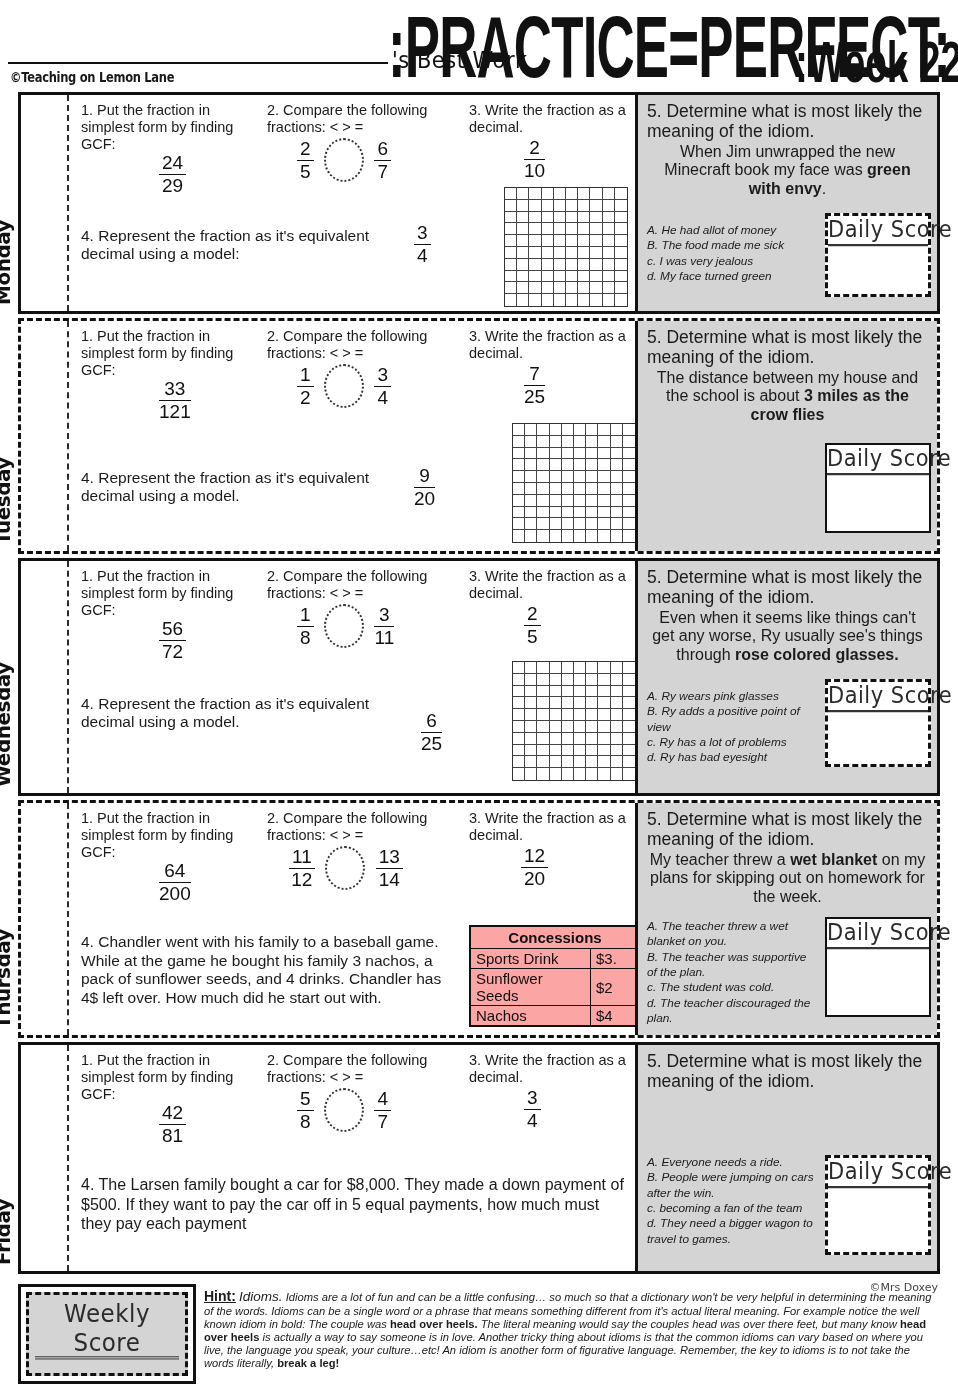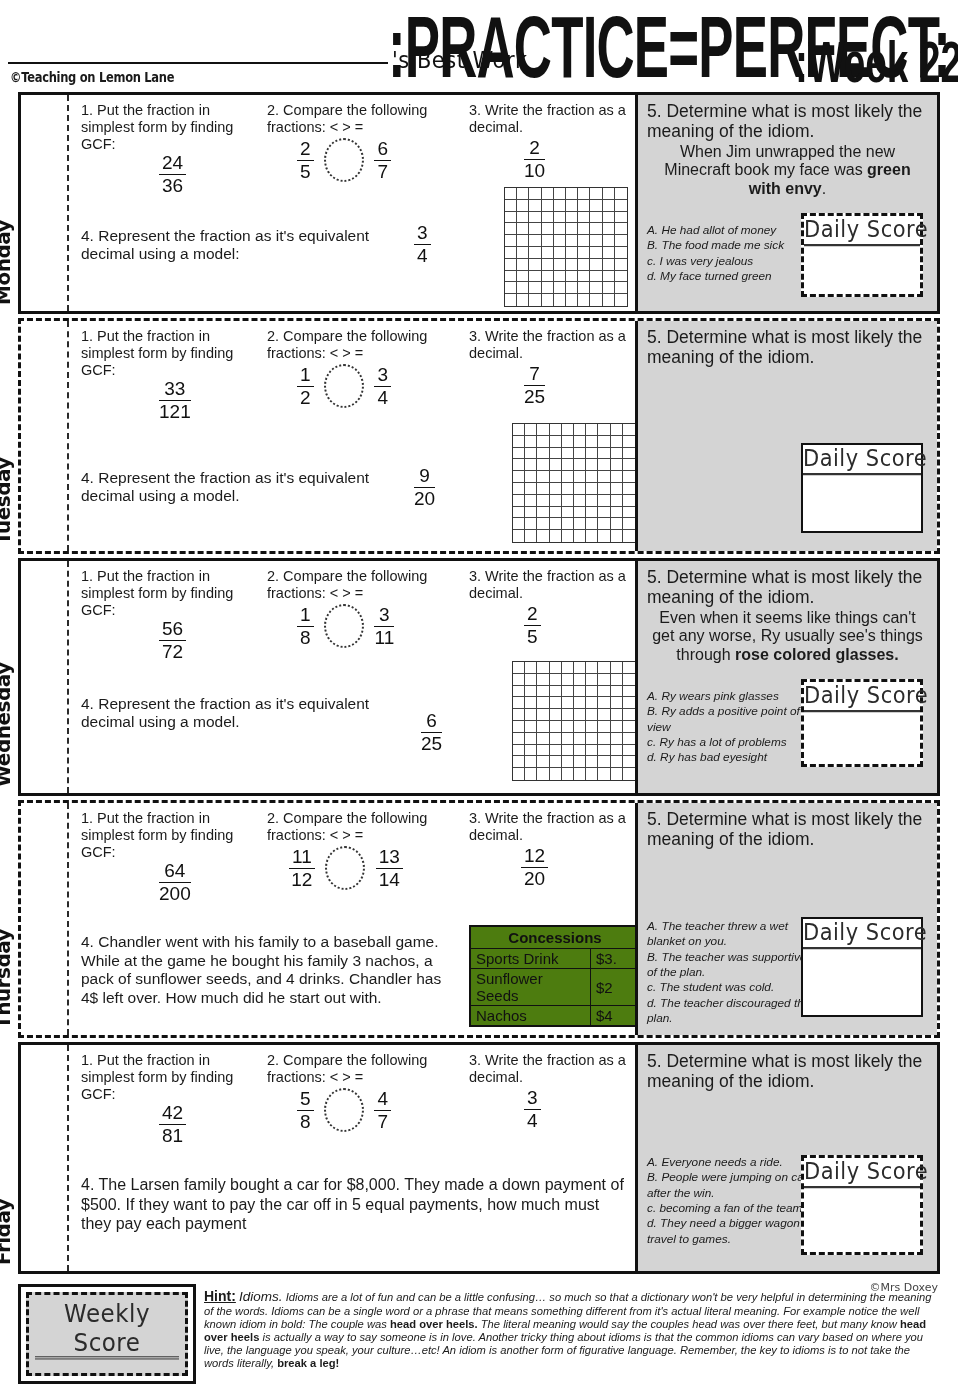--- a/index.html
+++ b/index.html
@@ -104,21 +104,21 @@
     grid-template-columns:repeat(10,1fr);
     grid-template-rows:repeat(10,1fr);
     border:1.5px solid #333;background:#fff;}
   .gridmodel i{border-right:1.2px solid #444;border-bottom:1.2px solid #444;}
   .gridmodel i:nth-child(10n){border-right:none;}
   .gridmodel i:nth-child(n+91){border-bottom:none;}
 
   
   .conc{
     position:absolute;border:2px solid #111;border-collapse:collapse;
-    font-family:"Liberation Sans", sans-serif;background:#4d7c0f;padding-left:21px;
+    font-family:"Liberation Sans", sans-serif;background:#fca5a5;padding-left:21px;
   }
   .conc th{
     border:1.6px solid #111;font-size:15px;font-weight:bold;
     padding:2px 6px;text-align:center;
   }
   .conc td{border:1.6px solid #111;font-size:15px;padding:1px 5px;}
   .conc td.price{width:38px;}
 
   
   .idiom{
@@ -132,21 +132,21 @@
     margin-top:2px;color:#1b1b1b;
   }
   .idiom-sentence b{font-weight:bold;}
   .choices{
     position:absolute;left:9px;font-size:11.8px;line-height:1.30;
     color:#1b1b1b;width:172px;
   }
   .choices div{margin:0;font-style:italic;}
 
   .dailyscore{
-    position:absolute;right:14px;width:122px;height:84px;
+    position:absolute;right:6px;width:106px;height:84px;
     background:#fff;box-sizing:border-box;margin-left:15px;
   }
   .dailyscore.dashed{border:3px dashed #111;}
   .dailyscore.solidb{border:2.5px solid #111;}
   .ds-label{
     font-size:21px;letter-spacing:.5px;text-align:center;
     font-family:"DejaVu Sans", sans-serif;
     border-bottom:2.5px double #333;padding:0 0 1px 0;
     transform:scaleY(1.12);transform-origin:top center;
     white-space:nowrap;color:#2b2b2b;
@@ -196,21 +196,21 @@
 
   <div class="dayrow solid r0">
     <div class="daytab">
       <div class="daytab-inner">
           <span style="position:static;transform:none">Monday</span>
         </div>
     </div>
     <div class="matharea">
       <div class="q" style="left:12px;top:7px;width:175px;">1. Put the fraction in simplest form by finding GCF:</div>
       <div class="fracbox" style="left:90px;top:58px;">
-        <span class="frac"><span class="num">24</span><span class="den">36</span></span>
+        <span class="frac"><span class="num">24</span><span class="den">29</span></span>
       </div>
       <div class="q" style="left:198px;top:7px;width:180px;">2. Compare the following fractions: &lt; &gt; =</div>
       <div class="fracbox" style="left:228px;top:43px;">
         <span class="frac"><span class="num">2</span><span class="den">5</span></span>
         <span class="circ"></span>
         <span class="frac"><span class="num">6</span><span class="den">7</span></span>
       </div>
       <div class="q" style="left:400px;top:7px;width:170px;">3. Write the fraction as a decimal.</div>
       <div class="fracbox" style="left:455px;top:43px;">
         <span class="frac"><span class="num">2</span><span class="den">10</span></span>
@@ -463,20 +463,24 @@
           <i></i>
           <i></i>
       </div>
       <div class="q" style="left:12px;top:148px;width:310px;font-size:15.5px;">4. Represent the fraction as it's equivalent decimal using a model.</div>
       <div class="fracbox" style="left:345px;top:145px;">
         <span class="frac"><span class="num">9</span><span class="den">20</span></span>
       </div>
     </div>
     <div class="idiom">
       <div class="idiom-q">5. Determine what is most likely the meaning of the idiom.</div>
+      <div class="idiom-sentence">
+        <span>The distance between my house</span>
+        <span>and the school is about </span><b>3 miles as the crow flies</b><span></span>
+      </div>
       <div class="dailyscore solidb" style="top:122px;height:90px;">
         <div class="ds-label">Daily Score</div>
       </div>
     </div>
   </div>
 
   <div class="dayrow solid r2">
     <div class="daytab">
       <div class="daytab-inner">
           <span style="position:static;transform:none">Wednesday</span>
@@ -659,20 +663,23 @@
         </tr>
         <tr>
           <td>Nachos</td>
           <td class="price">$4</td>
         </tr>
       </tbody>
         </table>
     </div>
     <div class="idiom">
       <div class="idiom-q">5. Determine what is most likely the meaning of the idiom.</div>
+      <div class="idiom-sentence">
+        <span>My teacher threw a </span><b>wet blanket</b><span> on my plans for skipping out on homework for the week.</span>
+      </div>
       <div class="choices" style="top:116px;">
         <div>A. The teacher threw a wet blanket on you.</div>
         <div>B. The teacher was supportive of the plan.</div>
         <div>c. The student was cold.</div>
         <div>d. The teacher discouraged the plan.</div>
       </div>
       <div class="dailyscore solidb" style="top:114px;height:100px;">
         <div class="ds-label">Daily Score</div>
       </div>
     </div>

